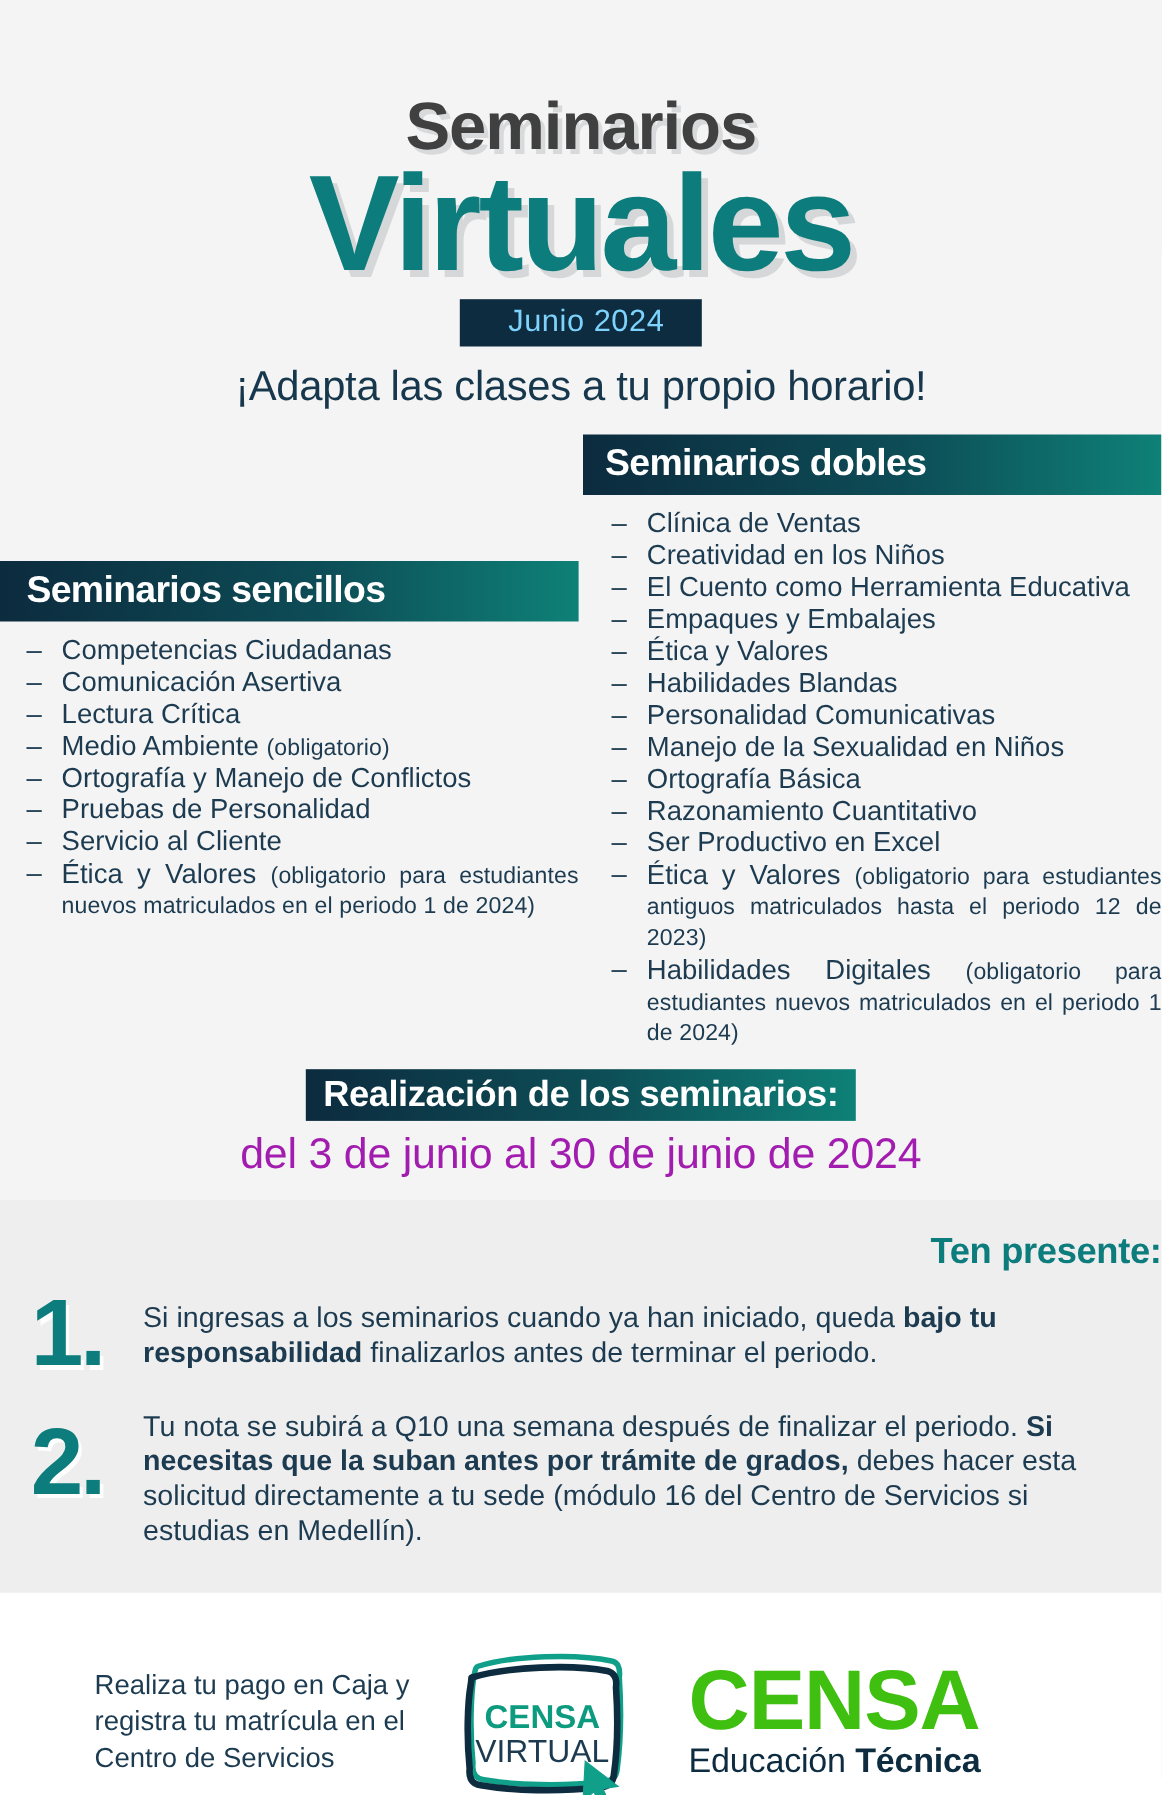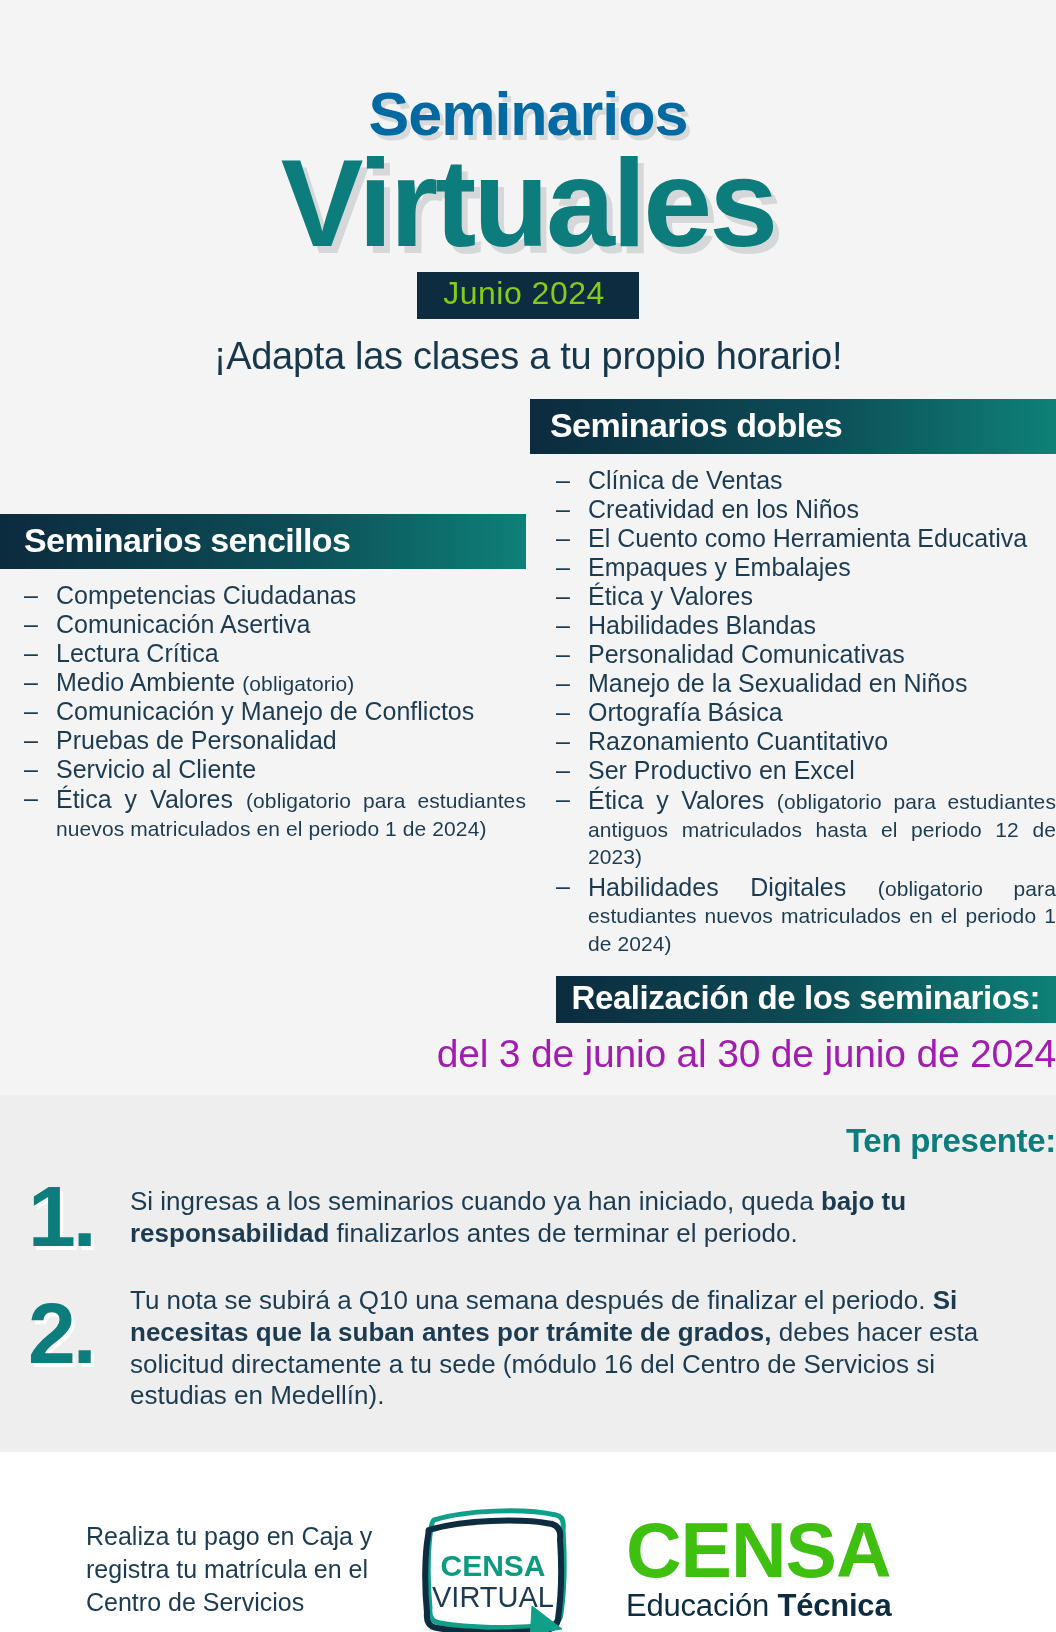--- a/index.html
+++ b/index.html
@@ -22,46 +22,46 @@
   
   .top-band {
     background: #f4f4f4;
     padding-top: 86px;
     text-align: center;
   }
 
   .title-seminarios {
     font-size: 61px;
     font-weight: bold;
-    color: #0369a1;
+    color: #404040;
     letter-spacing: -1px;
     line-height: 0.95;
     text-shadow: 4px 5px 0 rgba(150,155,160,0.30);
   }
 
   .title-virtuales {
     font-size: 124px;
     font-weight: bold;
     color: #0d7c7c;
     letter-spacing: -3px;
     line-height: 0.90;
     margin-top: 4px;
     text-shadow: 6px 7px 0 rgba(150,155,160,0.32);
   }
 
   .badge-wrap { margin-top: 12px; }
 
   .badge-junio {
     display: inline-block;
     background: #0d2c40;
-    color: #84cc16;
-    font-size: 32px;
+    color: #7dd3fc;
+    font-size: 28px;
     font-weight: 300;
     letter-spacing: 0.5px;
-    padding: 4px 34px 8px 26px;
+    padding: 4px 34px 8px 44px;
     line-height: 1.12;
   }
 
   .subtitle-adapta {
     margin-top: 16px;
     font-size: 38px;
     font-weight: 300;
     color: #17384c;
     letter-spacing: -0.3px;
   }
@@ -109,21 +109,21 @@
   }
   .li-text { flex: 1; }
   .li-text .note {
     font-size: 21px;
     letter-spacing: 0.1px;
   }
   .li-text.wrapped { text-align: justify; line-height: 1.10; }
 
   
   .realiza-wrap {
-    text-align: right;
+    text-align: center;
     margin-top: 16px;
   }
   .realiza-badge {
     display: inline-block;
     color: #ffffff;
     font-size: 33px;
     font-weight: bold;
     letter-spacing: -0.4px;
     padding: 3px 16px 6px 16px;
     background: linear-gradient(90deg, #0c2b3e 0%, #0d4f57 55%, #0e8177 100%);
@@ -242,21 +242,21 @@
         <li>
             <span class="dash">–</span>
             <span class="li-text">Lectura Crítica</span>
           </li>
         <li>
             <span class="dash">–</span>
             <span class="li-text"><span>Medio Ambiente</span> <span class="note">(obligatorio)</span></span>
           </li>
         <li>
             <span class="dash">–</span>
-            <span class="li-text">Comunicación y Manejo de Conflictos</span>
+            <span class="li-text">Ortografía y Manejo de Conflictos</span>
           </li>
         <li>
             <span class="dash">–</span>
             <span class="li-text">Pruebas de Personalidad</span>
           </li>
         <li>
             <span class="dash">–</span>
             <span class="li-text">Servicio al Cliente</span>
           </li>
         <li>

